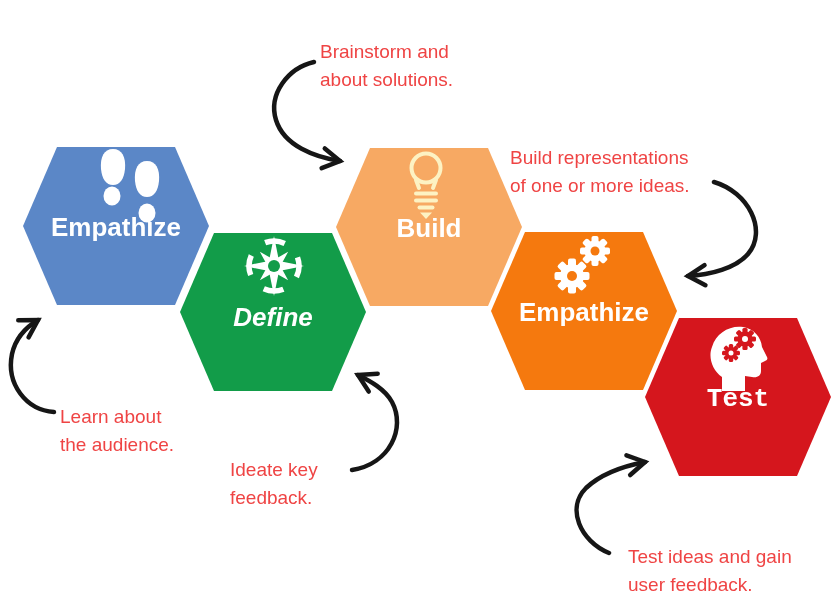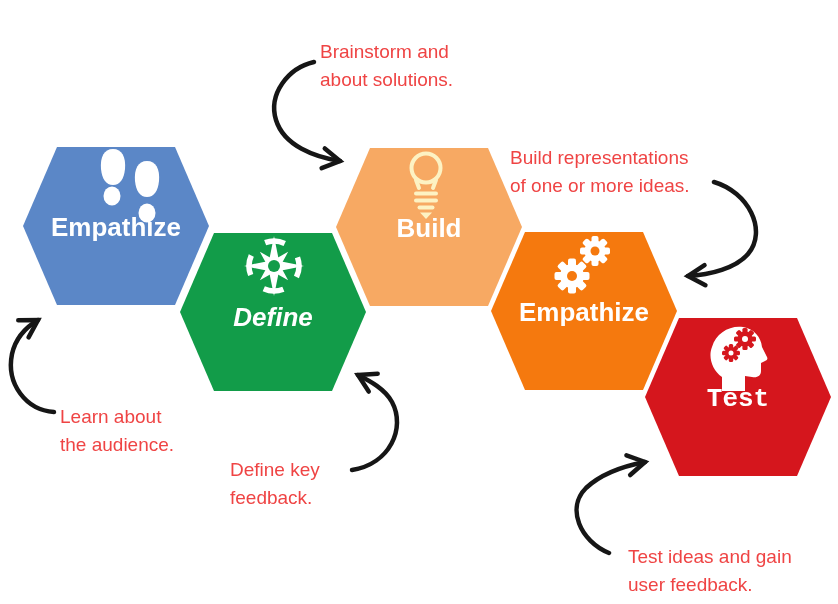--- a/index.html
+++ b/index.html
@@ -137,21 +137,21 @@
   </div>
   <div class="annotation" style="left:510px;top:144px;">
     <div>Build representations</div>
     <div>of one or more ideas.</div>
   </div>
   <div class="annotation" style="left:60px;top:403px;">
     <div>Learn about</div>
     <div>the audience.</div>
   </div>
   <div class="annotation" style="left:230px;top:456px;">
-    <div>Define key</div>
+    <div>Ideate key</div>
     <div>feedback.</div>
   </div>
   <div class="annotation" style="left:628px;top:543px;">
     <div>Test ideas and gain</div>
     <div>user feedback.</div>
   </div>
 
   <svg class="arrow-layer" width="838" height="604" viewBox="0 0 838 604">
     <defs>
       <marker id="ah" markerUnits="userSpaceOnUse" markerWidth="40" markerHeight="30" refX="0" refY="0" orient="auto" viewBox="-20 -15 40 30">

